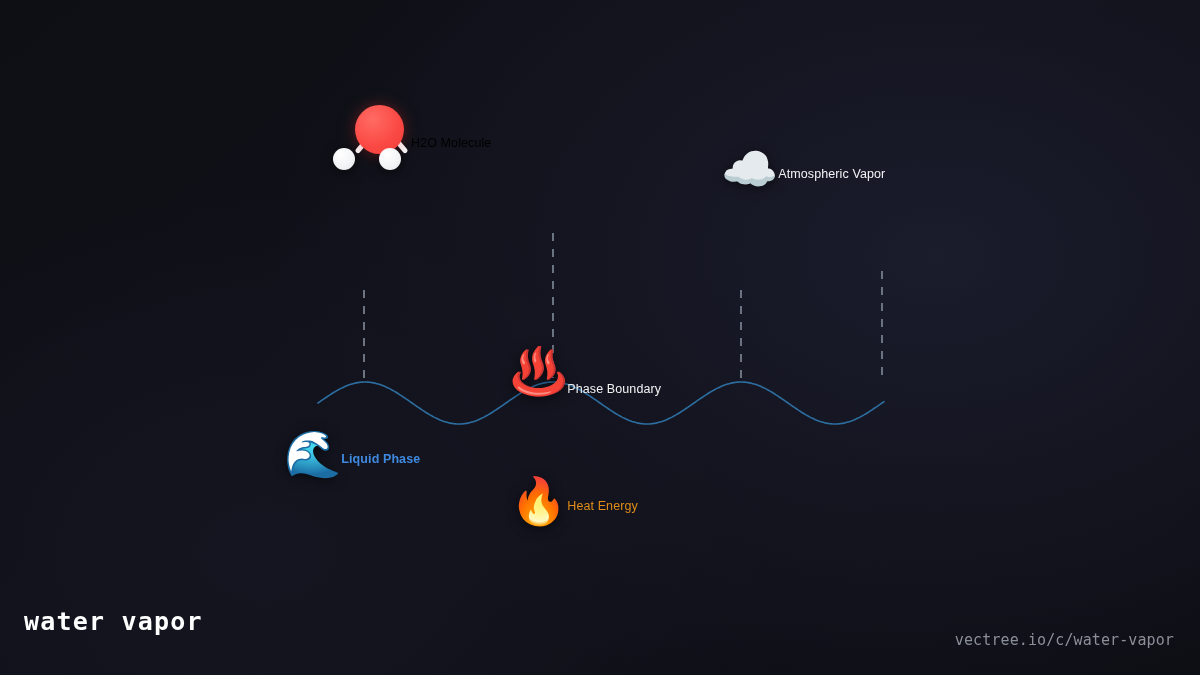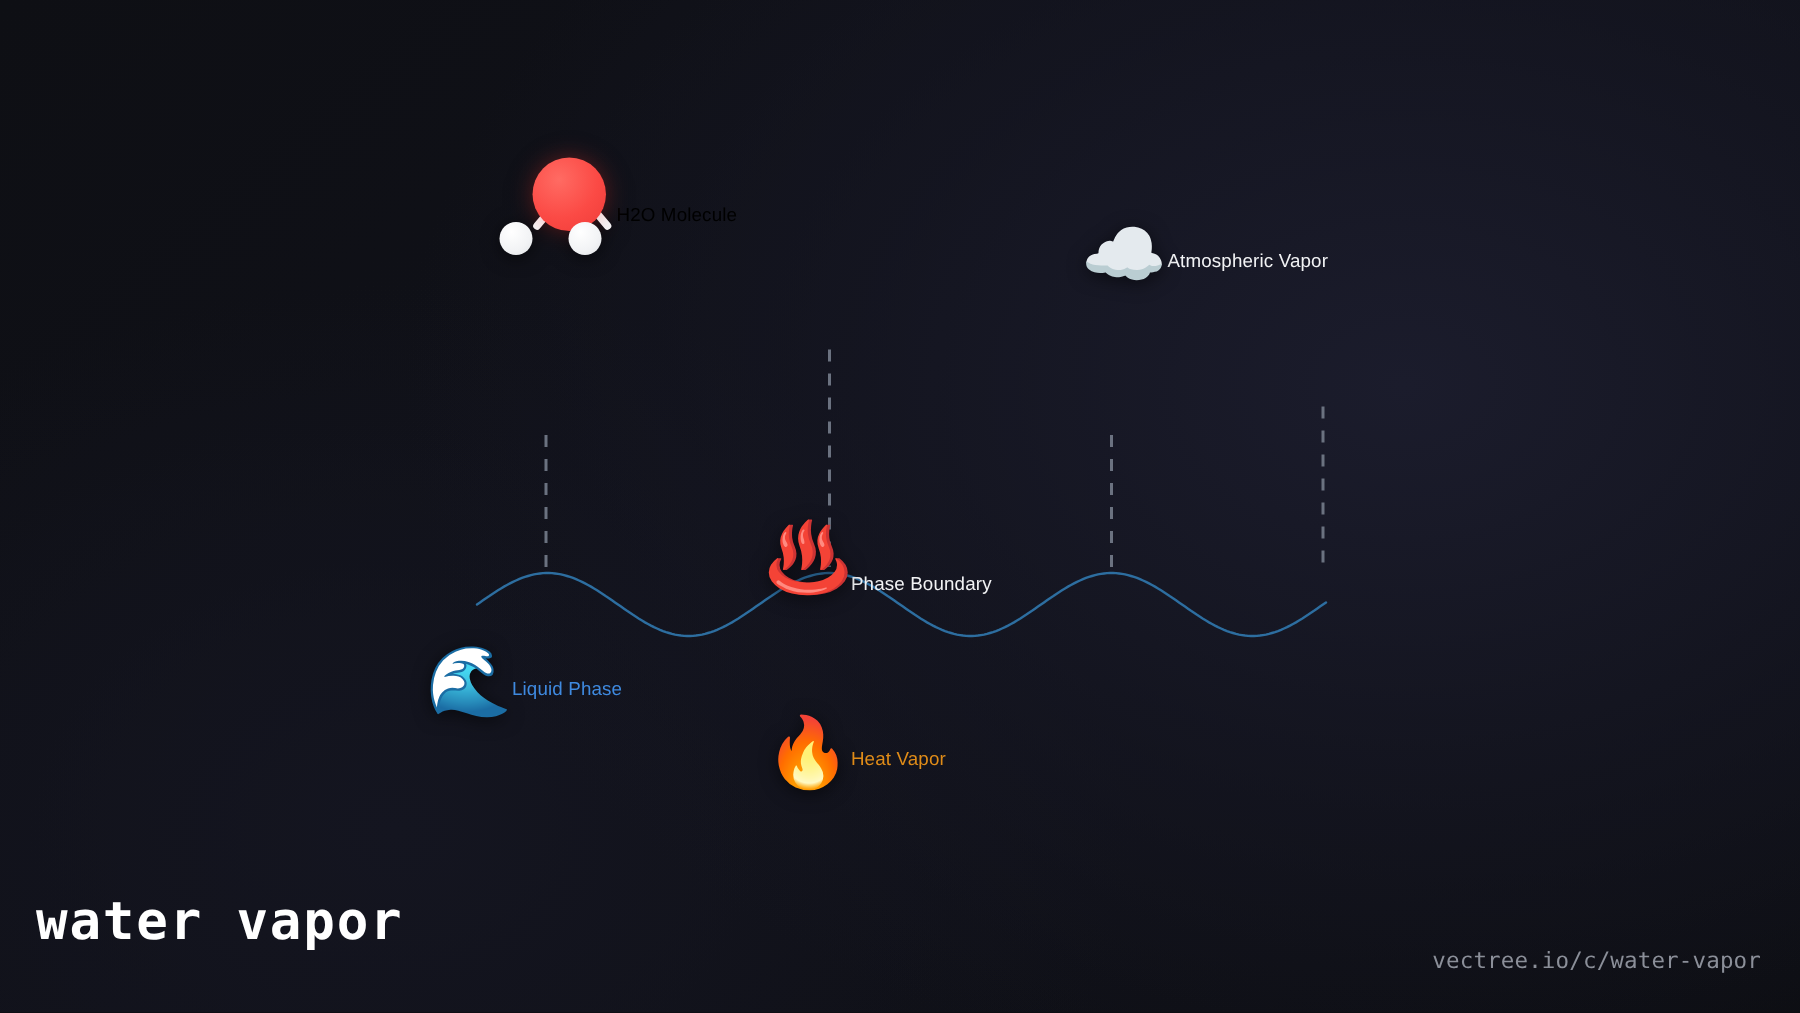--- a/index.html
+++ b/index.html
@@ -112,23 +112,23 @@
   #brand-name {
     font-family: "DejaVu Sans Mono", "Liberation Mono", monospace;
     font-size: 15.5px;
     font-weight: 700;
     color: #edeef2;
     letter-spacing: 0.2px;
   }
   #page-title {
     position: absolute;
     left: 24px;
-    top: 32px;
+    top: 44px;
     font-family: "DejaVu Sans Mono", "Liberation Mono", monospace;
-    font-size: 35px;
+    font-size: 25px;
     font-weight: 700;
     color: #ffffff;
     letter-spacing: 1.2px;
     white-space: nowrap;
   }
   #footer-url {
     position: absolute;
     right: 26px;
     bottom: 26px;
     font-family: "DejaVu Sans Mono", "Liberation Mono", monospace;
@@ -168,26 +168,26 @@
     <div class="label" style="color:#f2f3f5;">Atmospheric Vapor</div>
   </div>
 
   <div class="node" style="left:600px; top:346px;">
     <span class="glyph" style="font-size:46px;">♨️</span>
     <div class="label" style="color:#f2f3f5;margin-top:36px;">Phase Boundary</div>
   </div>
 
   <div class="node" style="left:374px; top:431px;">
     <span class="glyph" style="font-size:46px;">🌊</span>
-    <div class="label" style="color:#3f8ae0;">Liquid Phase</div>
+    <div class="label" style="color:#3f8ae0;font-weight:bold;">Liquid Phase</div>
   </div>
 
   <div class="node" style="left:600px; top:478px;">
     <span class="glyph" style="font-size:46px;">🔥</span>
-    <div class="label" style="color:#e08c18;">Heat Vapor</div>
+    <div class="label" style="color:#e08c18;">Heat Energy</div>
   </div>
 
   <div id="footer">
     <div id="page-title">water vapor</div>
     <div id="footer-url">vectree.io/c/water-vapor</div>
   </div>
 
 </div>
 
 </body></html>

